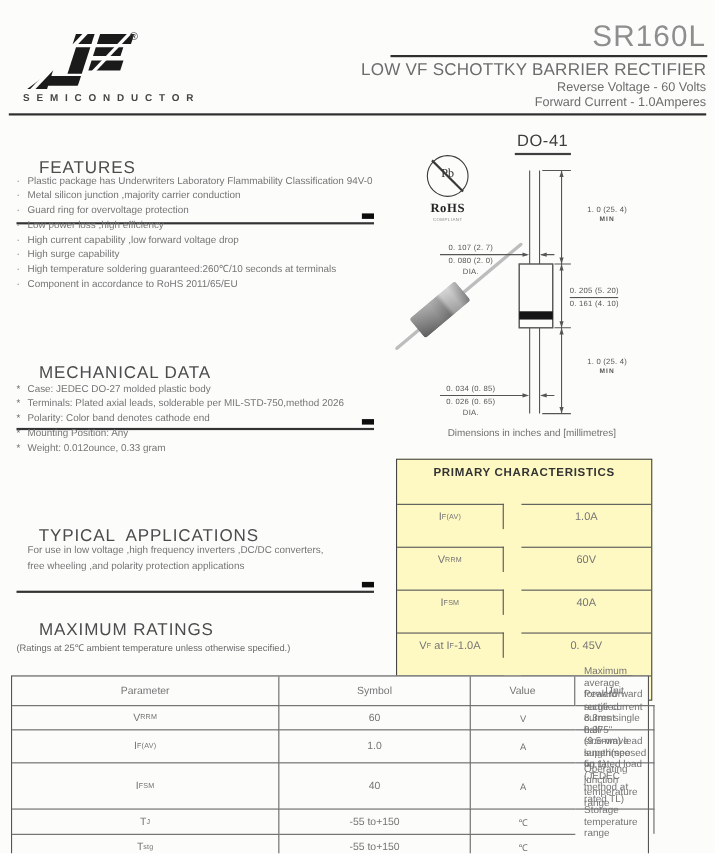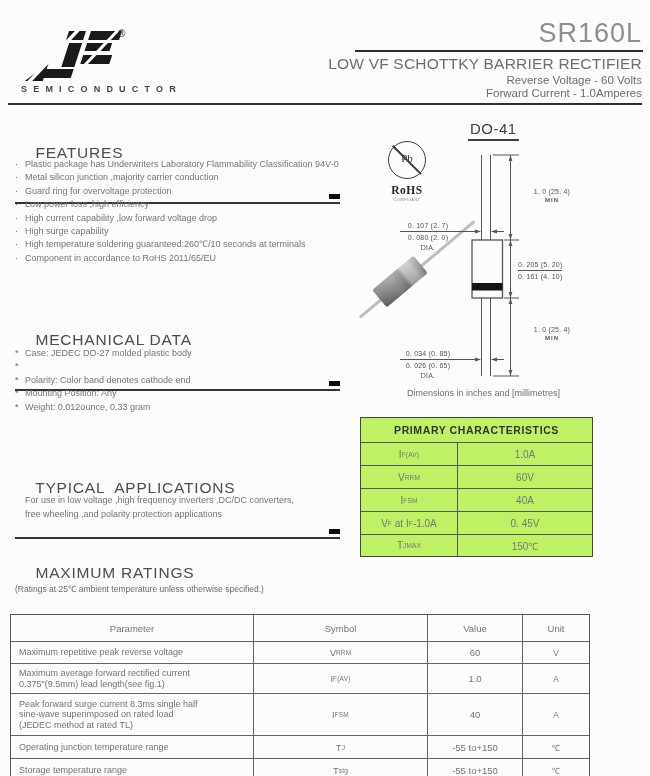--- a/index.html
+++ b/index.html
@@ -58,21 +58,21 @@
   .dim { position:absolute; font-size:7px; color:#555555; line-height:9px; letter-spacing:0.2px; }
   .dim .min { font-size:6px; font-weight:bold; letter-spacing:1px; }
   .dim .frac-top { border-bottom:1px solid #555; padding-bottom:1px; margin-bottom:1px; display:inline-block; }
   #dims-caption { position:absolute; left:407px; top:388px; font-size:9px; color:#6f6f6f; }
 
   
   #primary-table {
     position:absolute; left:360px; top:417px; width:231px;
     display:grid; grid-template-columns:97px 1fr;
     grid-template-rows:24px 23px 23px 23px 23px 22px;
-    border:1.5px solid #444; background:#bef264;
+    border:1.5px solid #444; background:#fef9c3;gap:16px;
   }
   #primary-table .hdr {
     grid-column:1 / 3; display:flex; align-items:center; justify-content:center;
     font-size:10.5px; font-weight:bold; color:#333; letter-spacing:0.6px;
   }
   #primary-table .cell {
     display:flex; align-items:center; justify-content:center;
     border-top:1px solid #555; font-size:10px; color:#757575;
   }
   #primary-table .cell.sym { border-right:1px solid #555; }
@@ -163,20 +163,21 @@
     <span>MECHANICAL DATA</span>
     <span class="sq"></span>
   </div>
   <div class="blist" style="top:347px; width:345px;">
     <div class="row">
         <span class="marker">*</span>
         <span>Case: JEDEC DO-27  molded plastic body</span>
       </div>
     <div class="row">
         <span class="marker">*</span>
+        <span>Terminals: Plated axial leads, solderable per MIL-STD-750,method 2026</span>
       </div>
     <div class="row">
         <span class="marker">*</span>
         <span>Polarity: Color band denotes cathode end</span>
       </div>
     <div class="row">
         <span class="marker">*</span>
         <span>Mounting Position: Any</span>
       </div>
     <div class="row">
@@ -314,21 +315,20 @@
   </div>
   <div id="ratings-note">(Ratings at 25℃ ambient temperature unless otherwise specified.)</div>
 
   <div id="ratings-table">
 
     <div class="r0 b">Parameter</div>
     <div class="r0 b">Symbol</div>
     <div class="r0 b">Value</div>
     <div class="r0">Unit</div>
 
-    <div class="b param">Maximum repetitive peak reverse voltage</div>
     <div class="b">
         <span>V</span>
         <span class="sub">RRM</span>
       </div>
     <div class="b">60</div>
     <div class="unitc">V</div>
 
     <div class="b param">Maximum average forward rectified current
 0.375"(9.5mm) lead length(see fig.1)</div>
     <div class="b">

